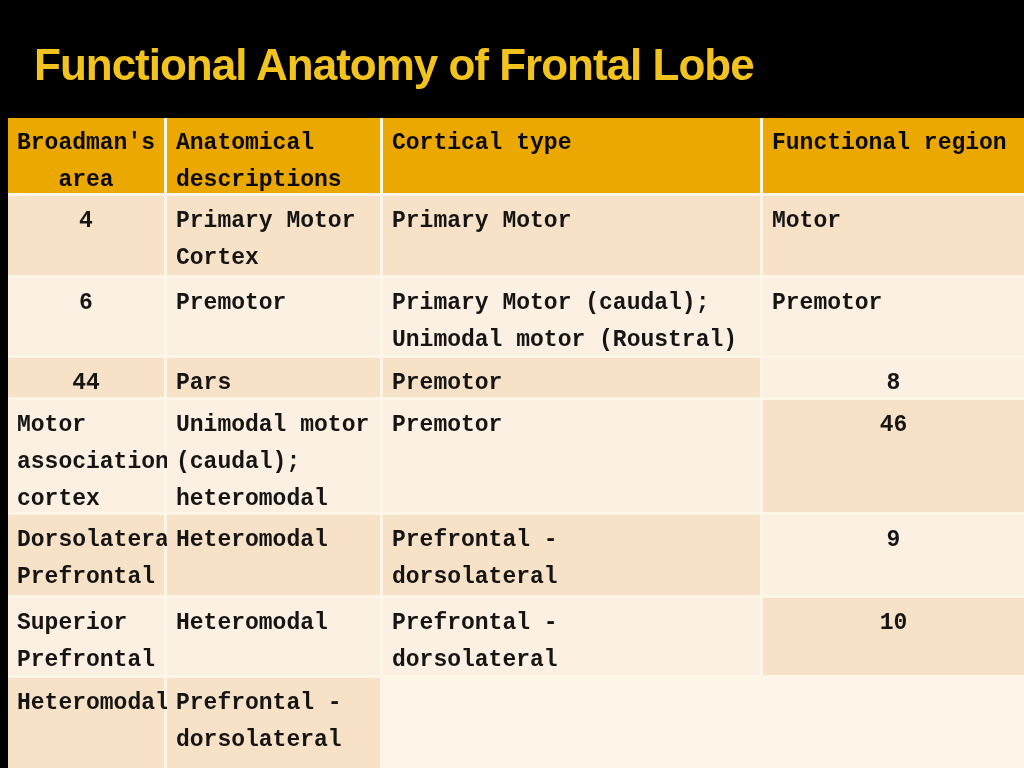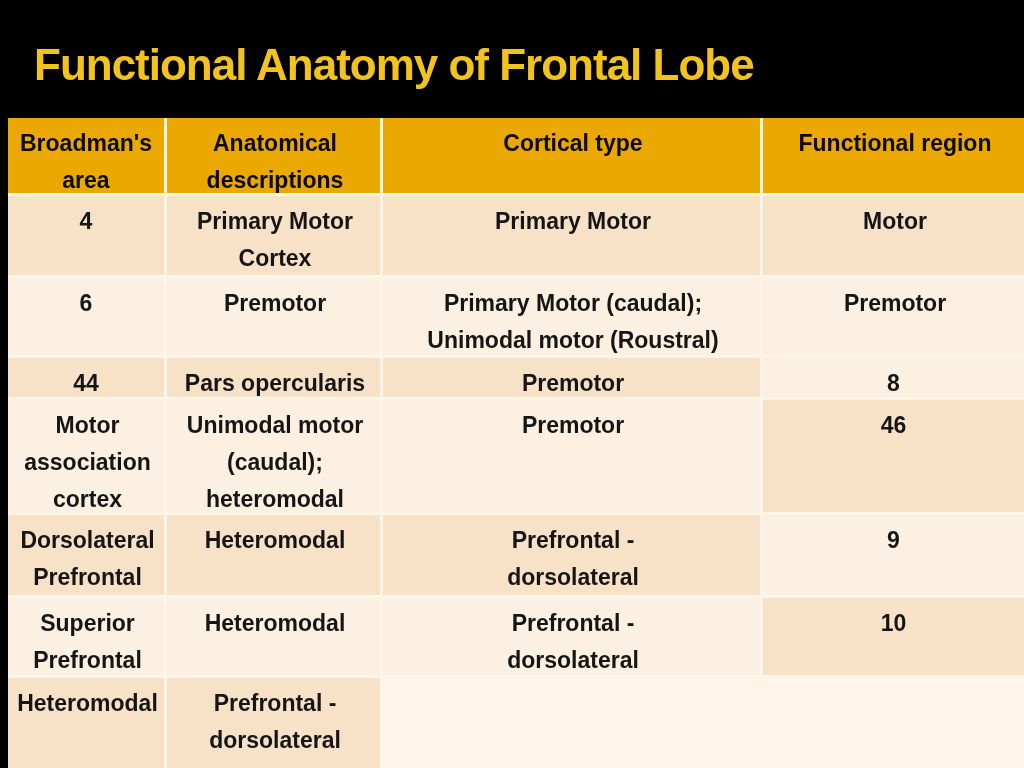--- a/index.html
+++ b/index.html
@@ -27,30 +27,30 @@
     white-space:nowrap;
   }
   .table-grid {
     position:absolute; left:8px; top:118px;
     width:1016px; height:650px;
     display:grid;
     grid-template-columns:156px 213px 377px 261px;
     grid-template-rows:75px 79px 77px 39px 112px 80px 77px 90px;
     gap:3px;
     background:#FCF5E8; 
+    font-family:Liberation Mono, monospace;
   }
   .cell {
     font-size:23px;
     font-weight:bold;
     line-height:37px;
     color:#151515;
     padding:7px 6px 0 9px;
     white-space:pre-line;
     overflow:visible;
-    text-align:center;
   }
   .cell.center { text-align:center; padding-left:0; padding-right:0; }
   .cell.head  { background:#EBA800; color:#0b0b0b; }
   .cell.dark  { background:#F7E2C8; }
   .cell.light { background:#FBF0E1; }
 </style>
 </head>
 <body>
 
 <div class="title-bar">

